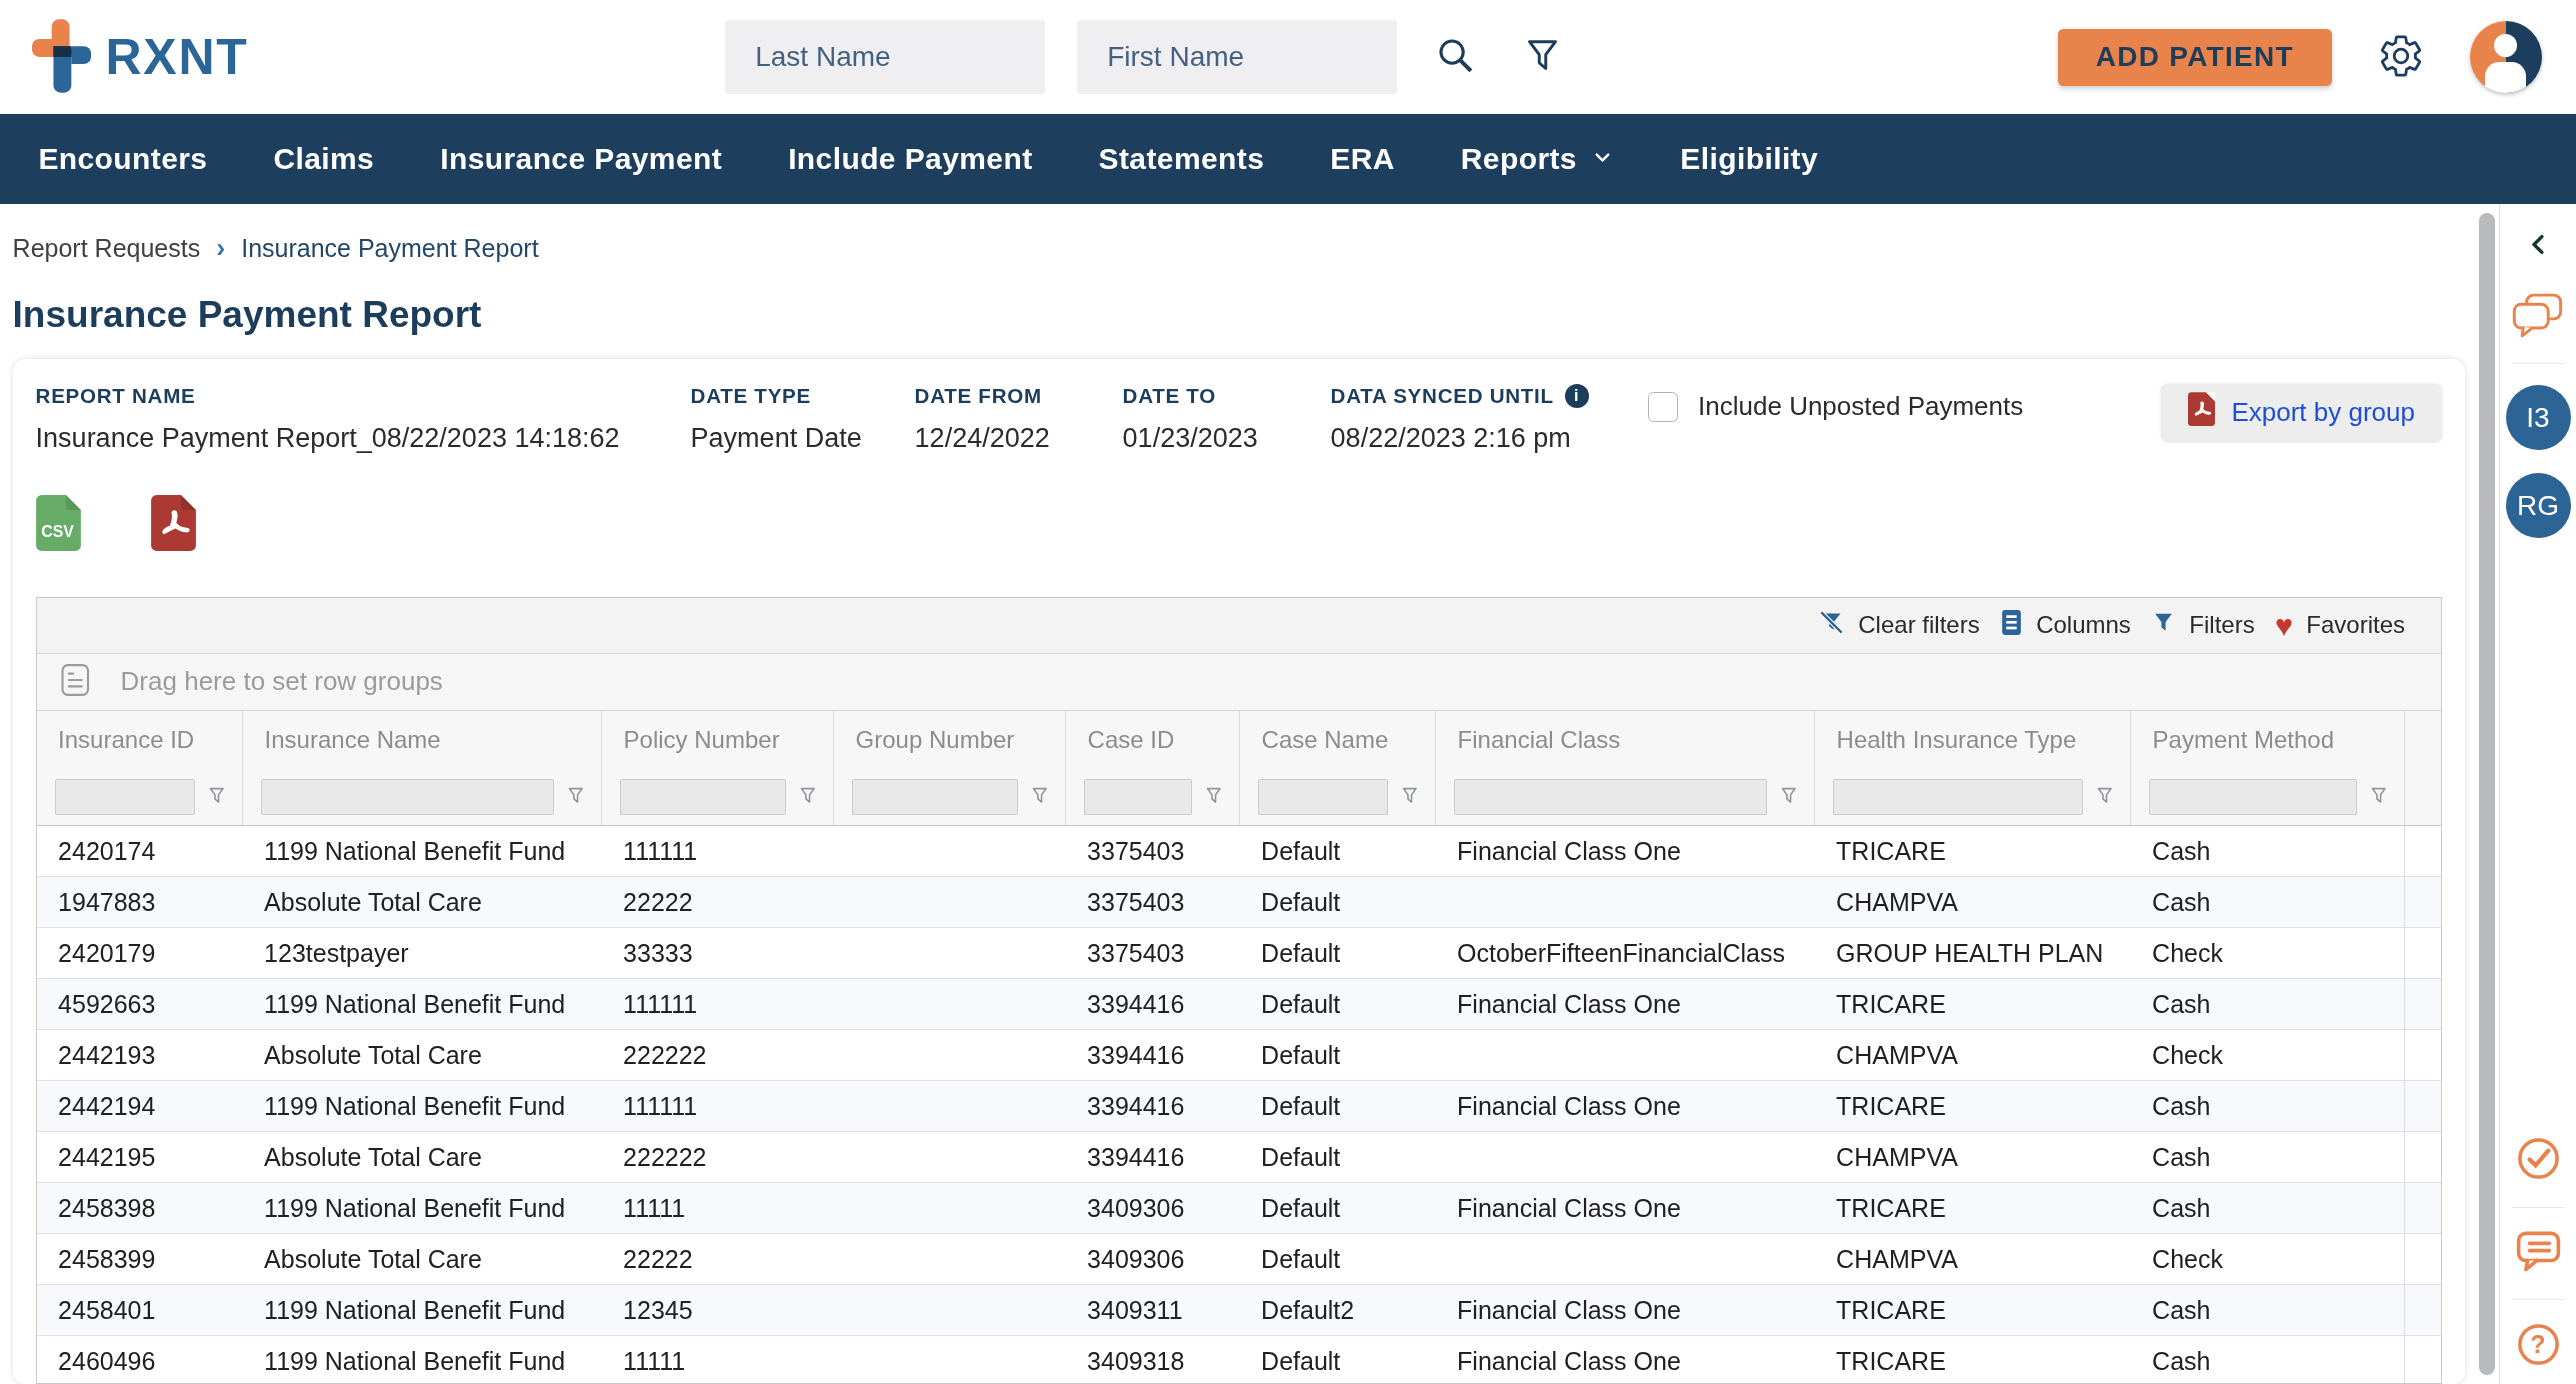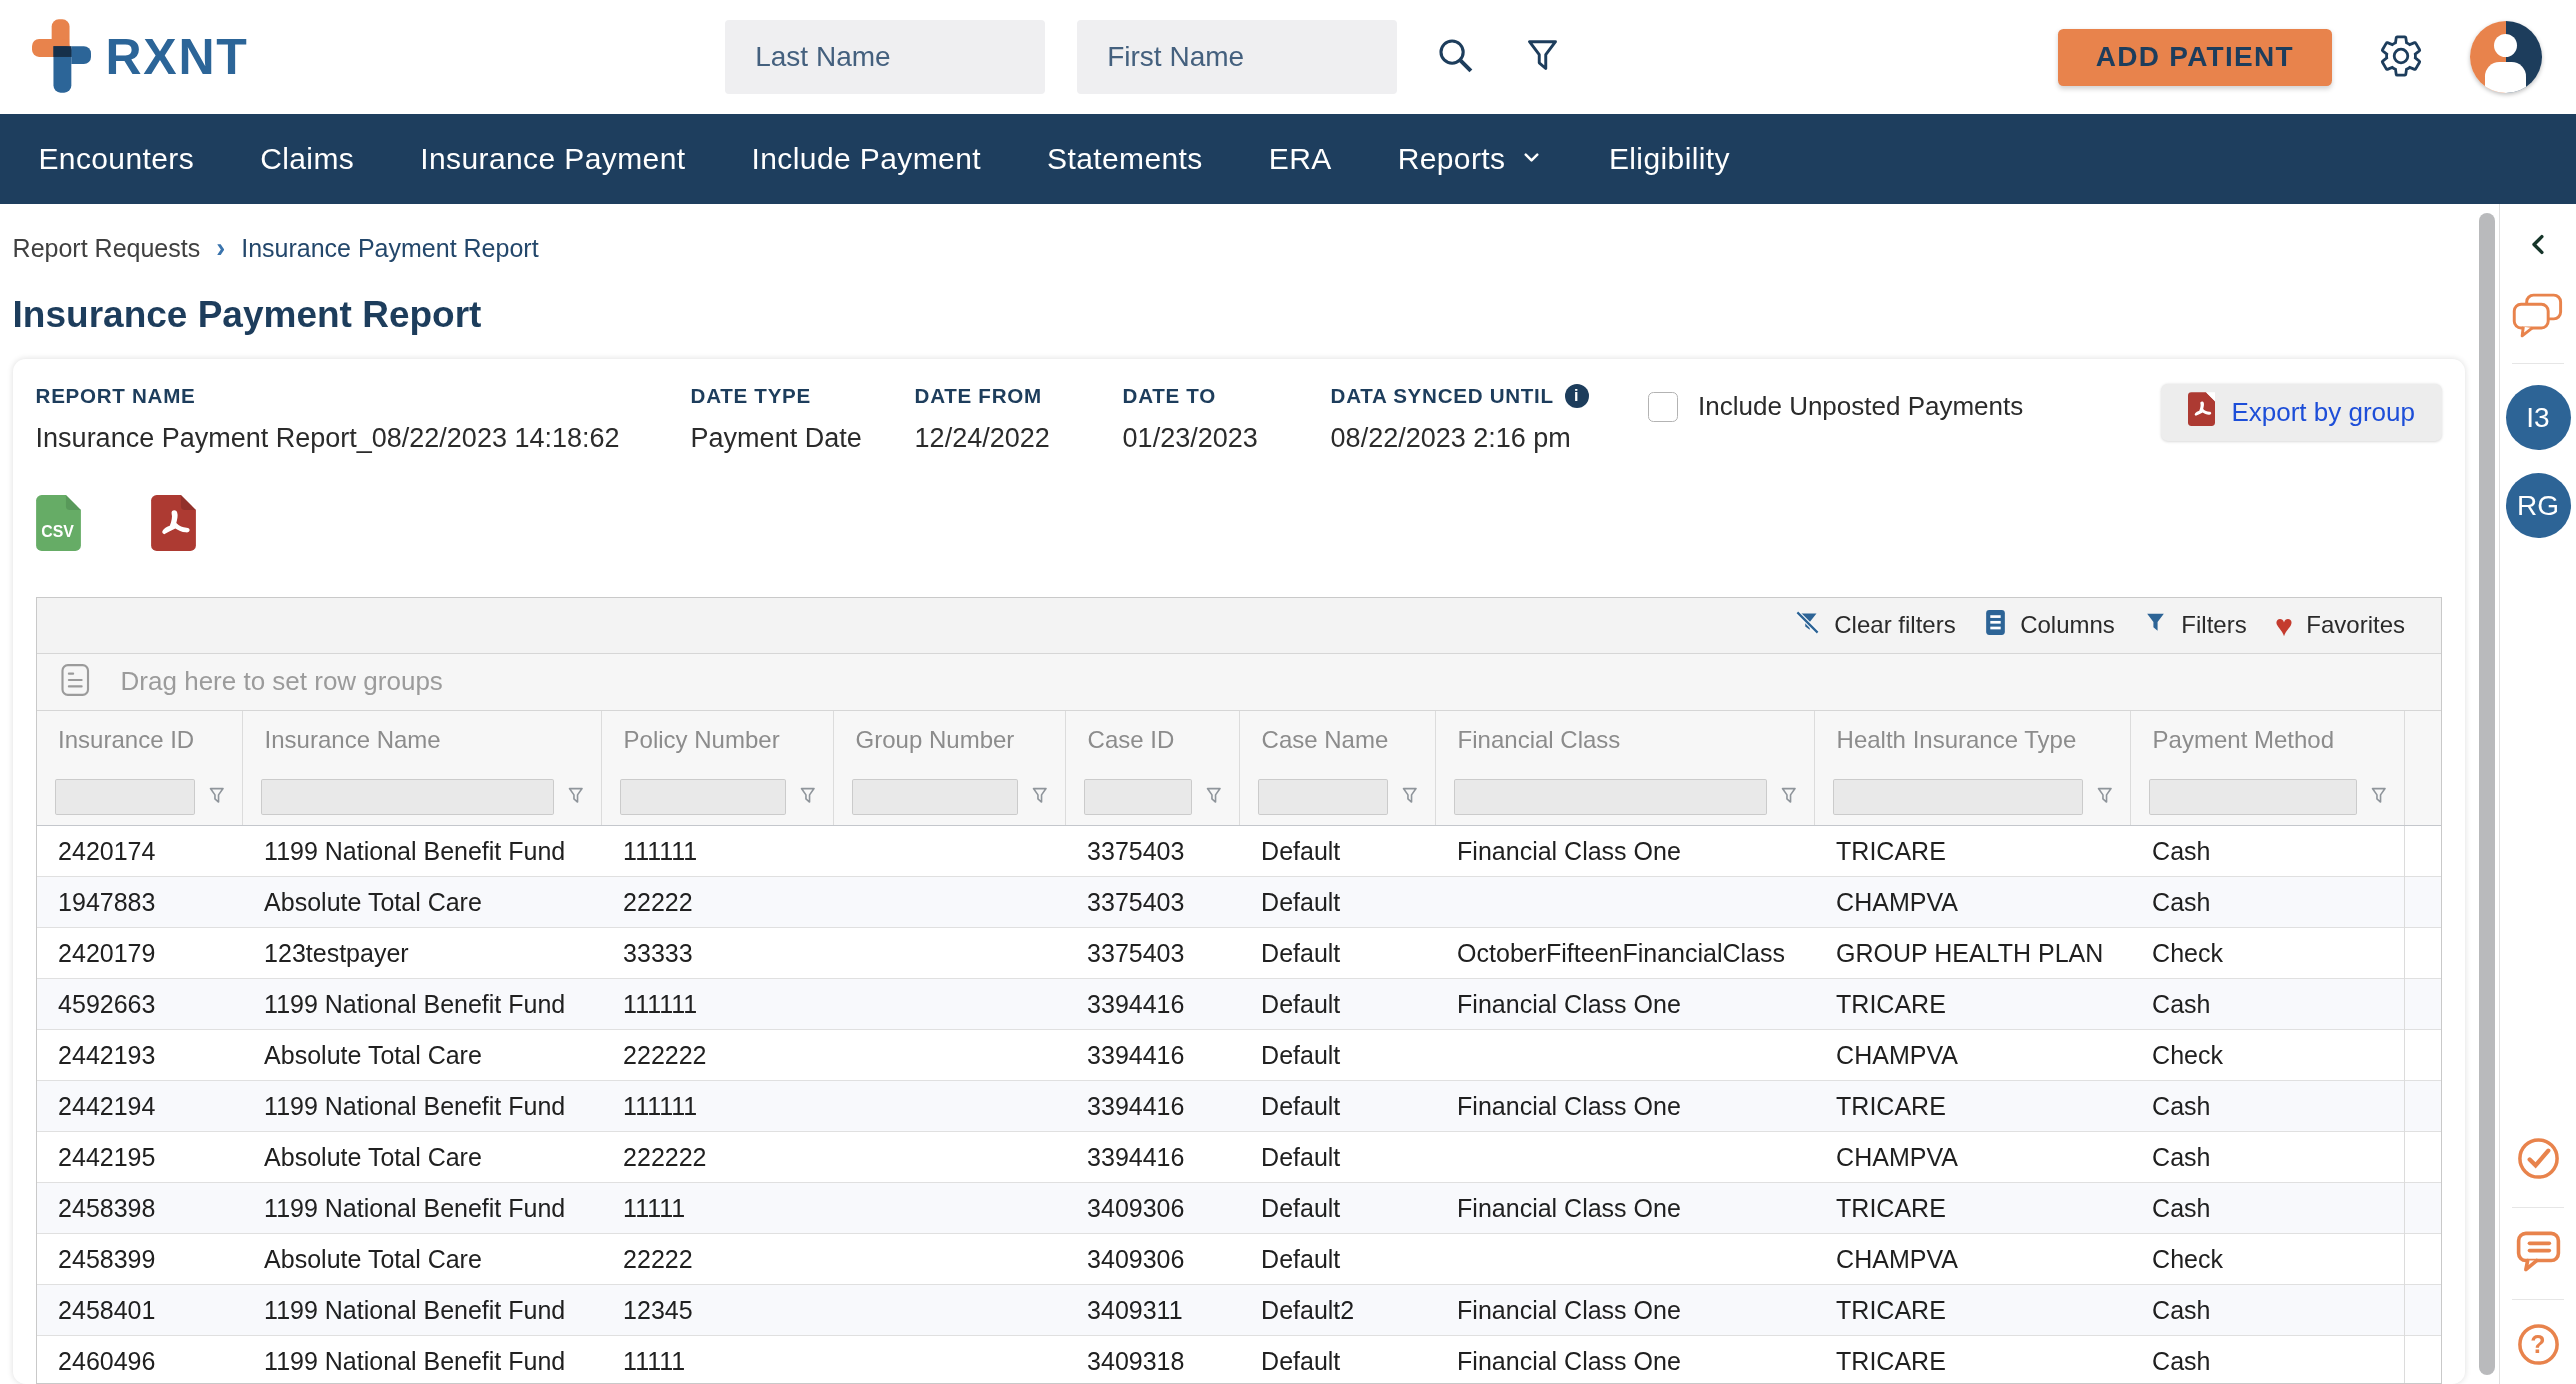--- a/index.html
+++ b/index.html
@@ -22,21 +22,21 @@
   .avatar { width: 72px; height: 72px; border-radius: 50%; overflow: hidden; position: relative;
     background: linear-gradient(90deg, #e8834c 50%, #1d3d5c 50%); box-shadow: 0 1.8px 4.5px rgba(0,0,0,.25); }
   .avatar .head { position: absolute; left: 24px; top: 12.6px; width: 23px; height: 23px;
     border-radius: 50%; background: #fff; }
   .avatar .bodyshape { position: absolute; left: 15.3px; top: 41px; width: 41px; height: 36px;
     border-radius: 14.4px 14.4px 0 0; background: #fff; }
 
   
   .nav { height: 90px; background: #1e3e5e; display: flex; align-items: center; padding-left: 5.4px; }
   .nav-item { color: #fff; font-size: 30px; padding: 0 33px; letter-spacing: 0.4px;
-    display: flex; align-items: center; gap: 14.4px; cursor: pointer; white-space: nowrap; }
+    display: flex; align-items: center; gap: 14.4px; cursor: pointer; white-space: nowrap; font-weight: bold; }
 
   
   .main { display: flex; height: 1180px; background: #fafafa; }
   .content { flex: 1; min-width: 0; padding: 14.4px 9px 0 12.6px; display: flex; flex-direction: column; background: #fff; }
   .pagebar { width: 25px; display: flex; justify-content: center; padding-top: 9px; background: #fff; }
   .pagebar .thumb { width: 16px; height: 1162px; background: #b9babc; border-radius: 9px; }
   .rail { width: 77px; border-left: 0.9px solid #e0e0e0; background: #fff;
     display: flex; flex-direction: column; align-items: center; padding: 27px 0 16px 0; }
   .rail .divider { width: 52px; height: 0.9px; background: #e6e6e6; margin: 21.5px 0; }
   .chip { width: 65px; height: 65px; border-radius: 50%; background: #2d6496; color: #fff;
@@ -68,21 +68,21 @@
     padding: 0 27px; display: flex; align-items: center; gap: 16px; font-size: 26px; color: #1d4ed8;
     box-shadow: 0 0.9px 2.7px rgba(0,0,0,.15); cursor: pointer; font-family: "Liberation Sans", sans-serif;}
 
   .file-icons { display: flex; gap: 70px; margin-top: 41px; }
   .file-icons svg { cursor: pointer; }
 
   
   .grid-box { margin-top: 43px; border: 0.9px solid #c9c9c9; flex: 1; overflow: hidden;
     display: flex; flex-direction: column; background: #fff; }
   .grid-toolbar { height: 56px; background: #f3f3f3; border-bottom: 0.9px solid #d6d6d6; flex: none;
-    display: flex; align-items: center; justify-content: flex-end; gap: 28px; padding-right: 36px; }
+    display: flex; align-items: center; justify-content: flex-end; gap: 20px; padding-right: 36px; }
   .tb-btn { display: flex; align-items: center; gap: 13.5px; font-size: 24px; color: #2a2a2a; cursor: pointer; }
   .heart { color: #c43b2e; font-size: 30.5px; line-height: 1; }
   .rowgroup-bar { height: 57px; background: #f6f6f6; border-bottom: 0.9px solid #d6d6d6; flex: none;
     display: flex; align-items: center; padding-left: 23px; gap: 30.5px; }
   .rowgroup-bar .hint { color: #9b9b9b; font-size: 26px; }
   .table-wrap { flex: 1; overflow: hidden; }
   table { table-layout: fixed; border-collapse: collapse; width: 100%; }
   thead th { height: 59px; background: #f7f7f7; font-size: 24px; color: #8c8c8c; font-weight: normal;
     text-align: left; padding-left: 21.5px; white-space: nowrap; overflow: hidden; cursor: pointer; }
   thead th + th { border-left: 0.9px solid #dcdcdc; }

